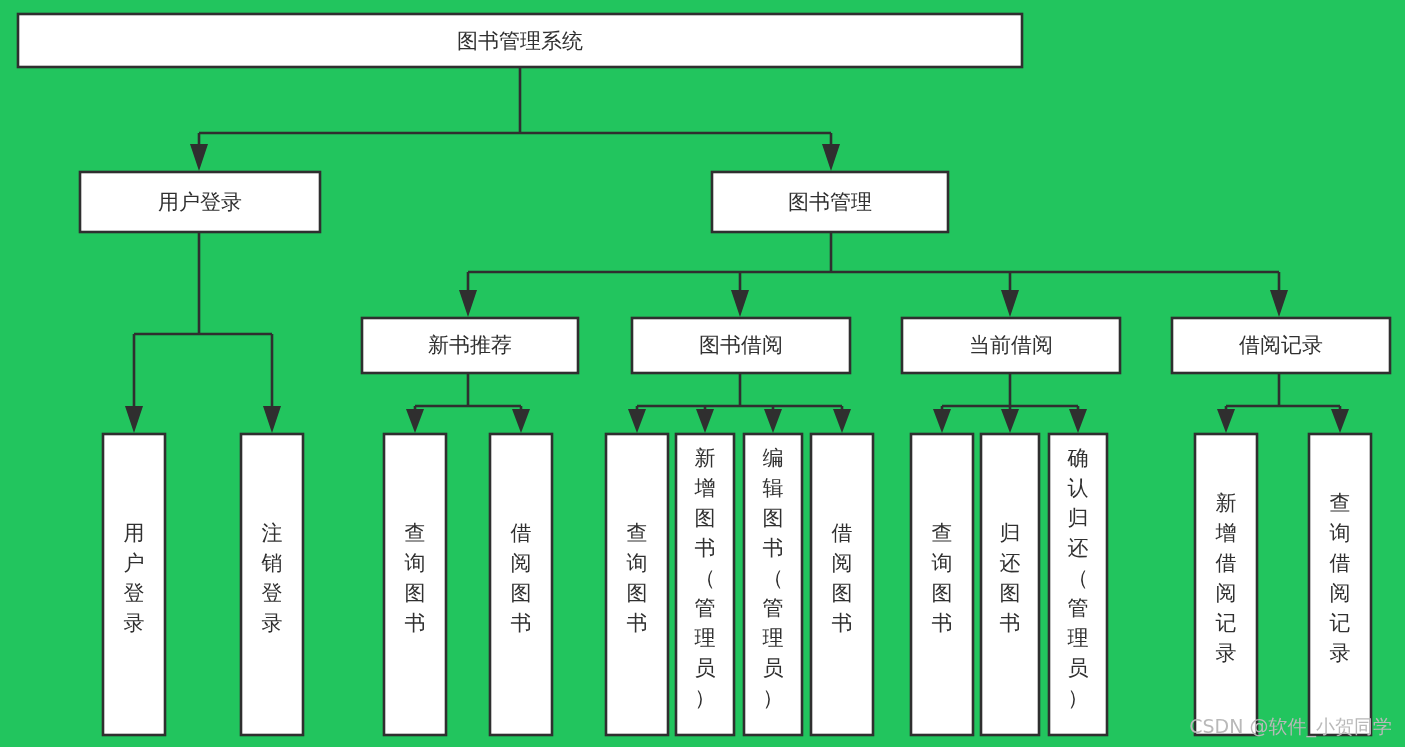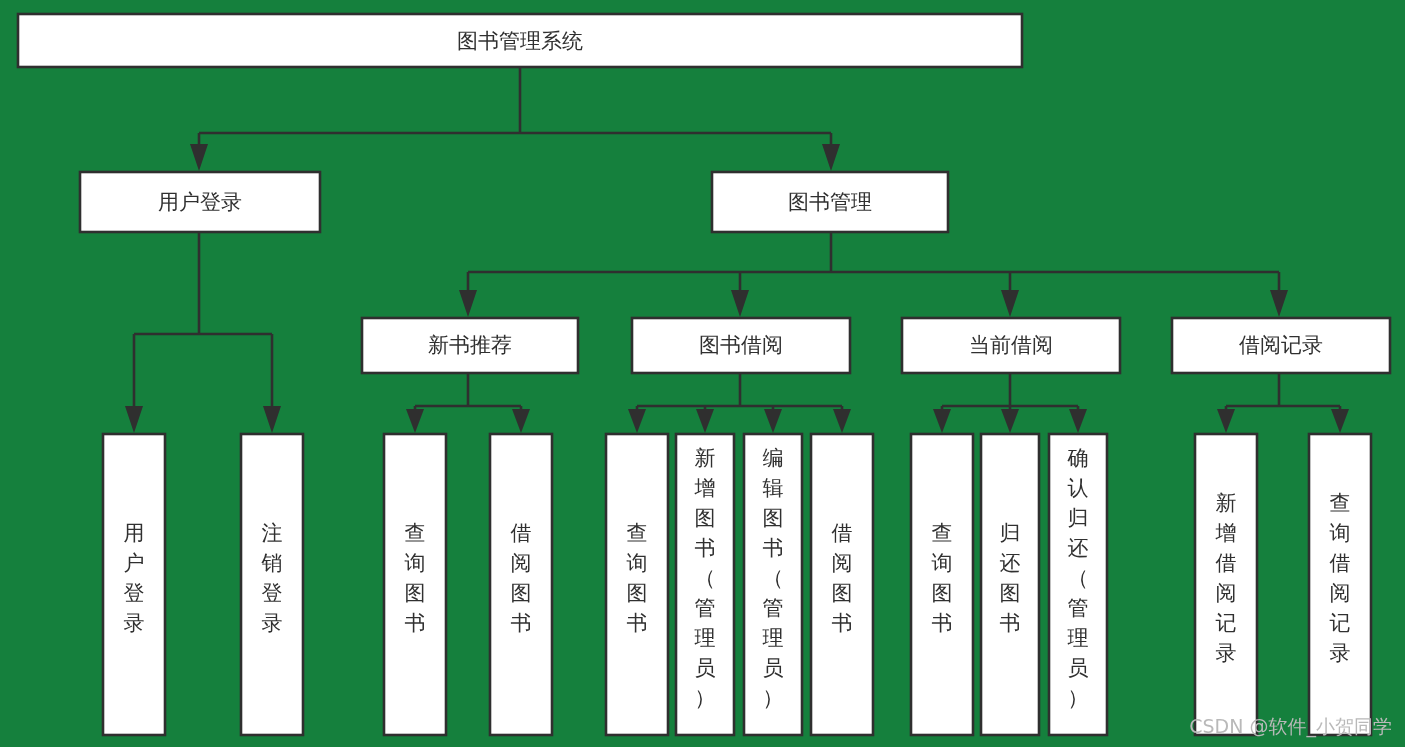--- a/index.html
+++ b/index.html
@@ -8,21 +8,21 @@
     padding: 0;
     background: #ffffff;
   }
   body {
     font-family: "DejaVu Sans", "Liberation Sans", sans-serif;
   }
   #stage {
     position: relative;
     width: 1405px;
     height: 747px;
-    background: #15803d;
+    background: #22c55e;
     overflow: hidden;
   }
   #diagram-svg {
     position: absolute;
     left: 0;
     top: 0;
     width: 1405px;
     height: 747px;
     display: block;
   }

